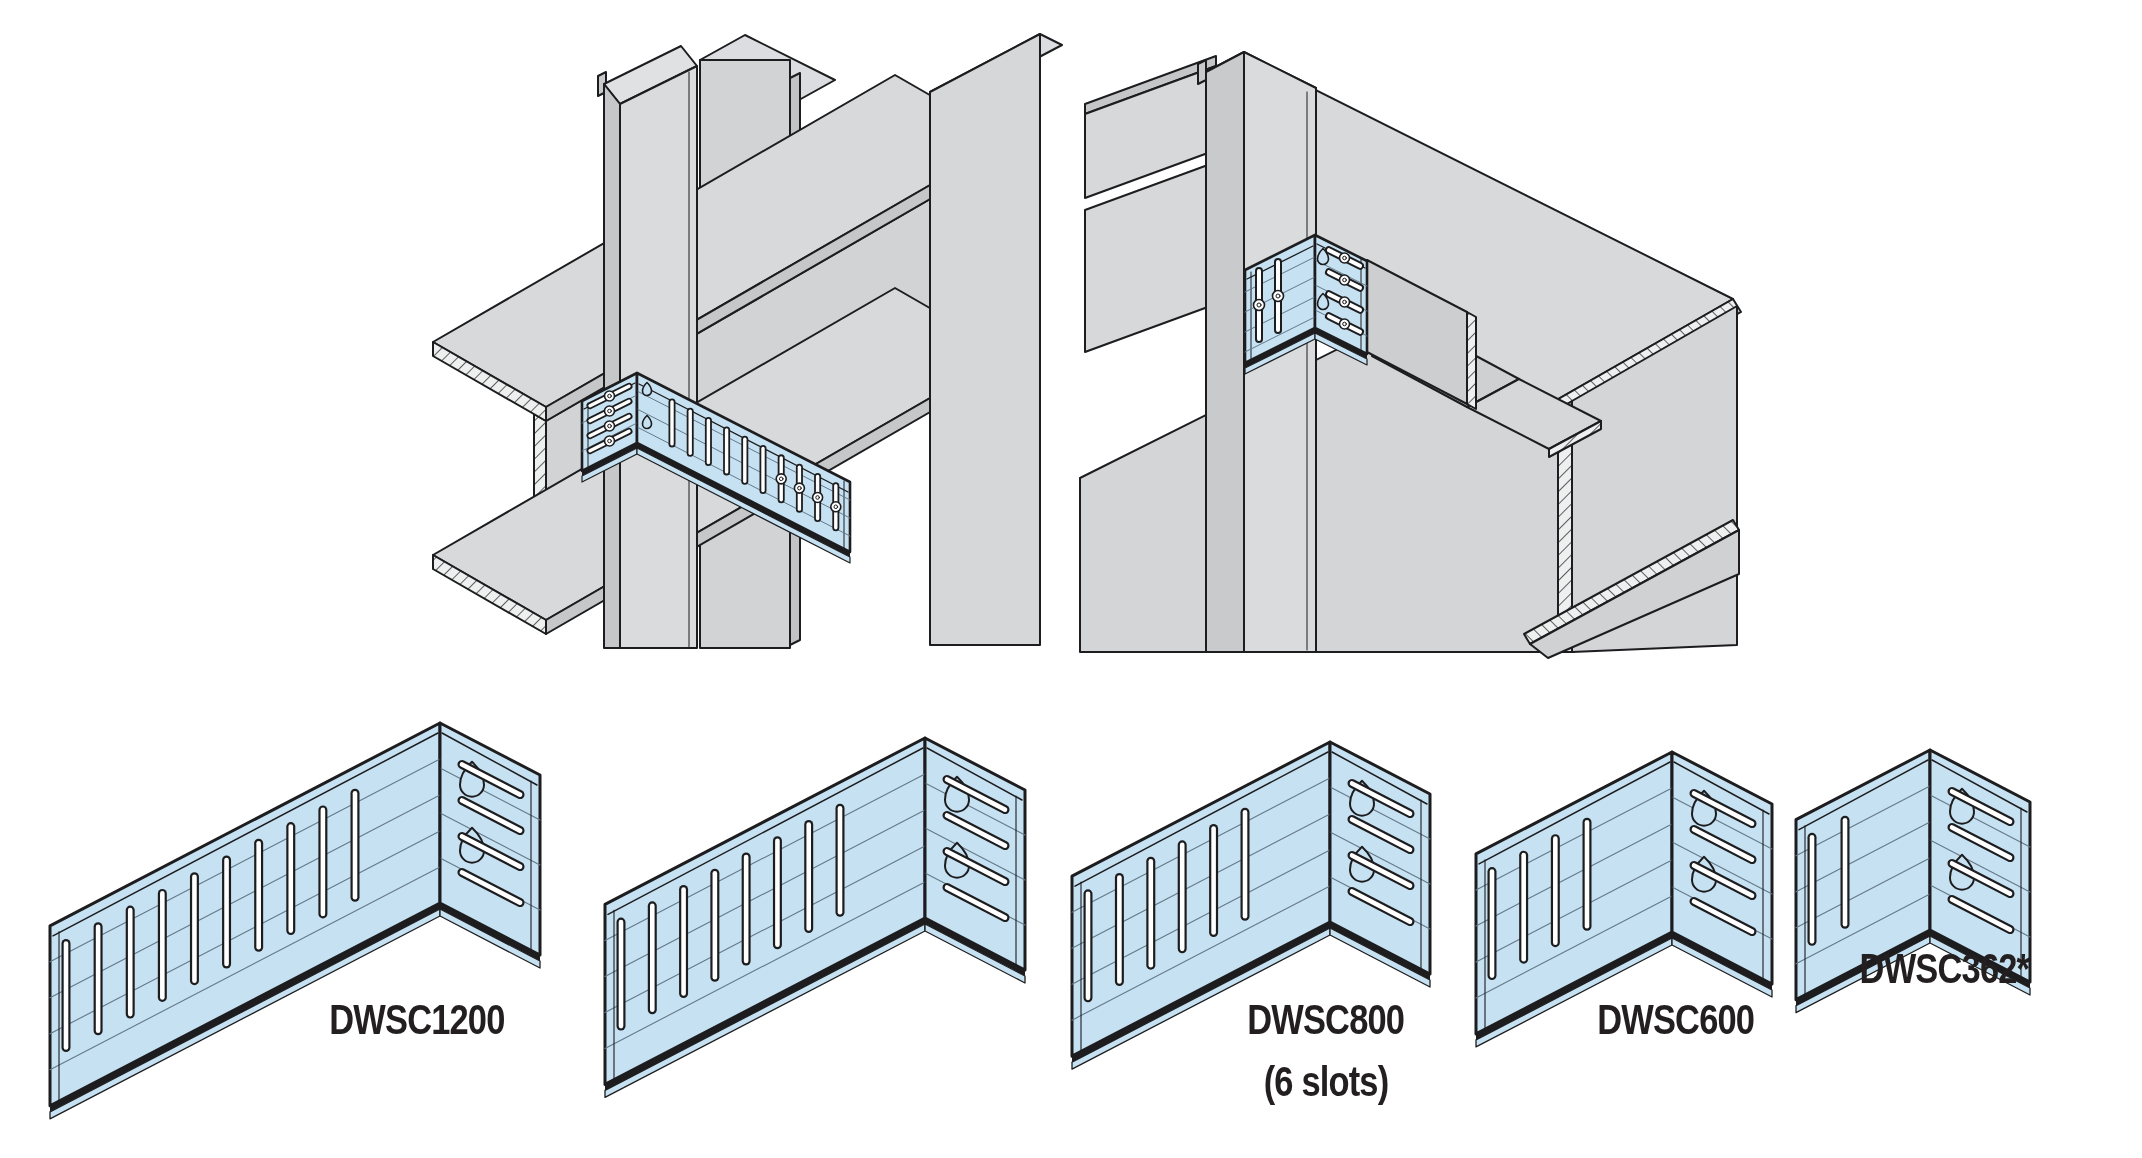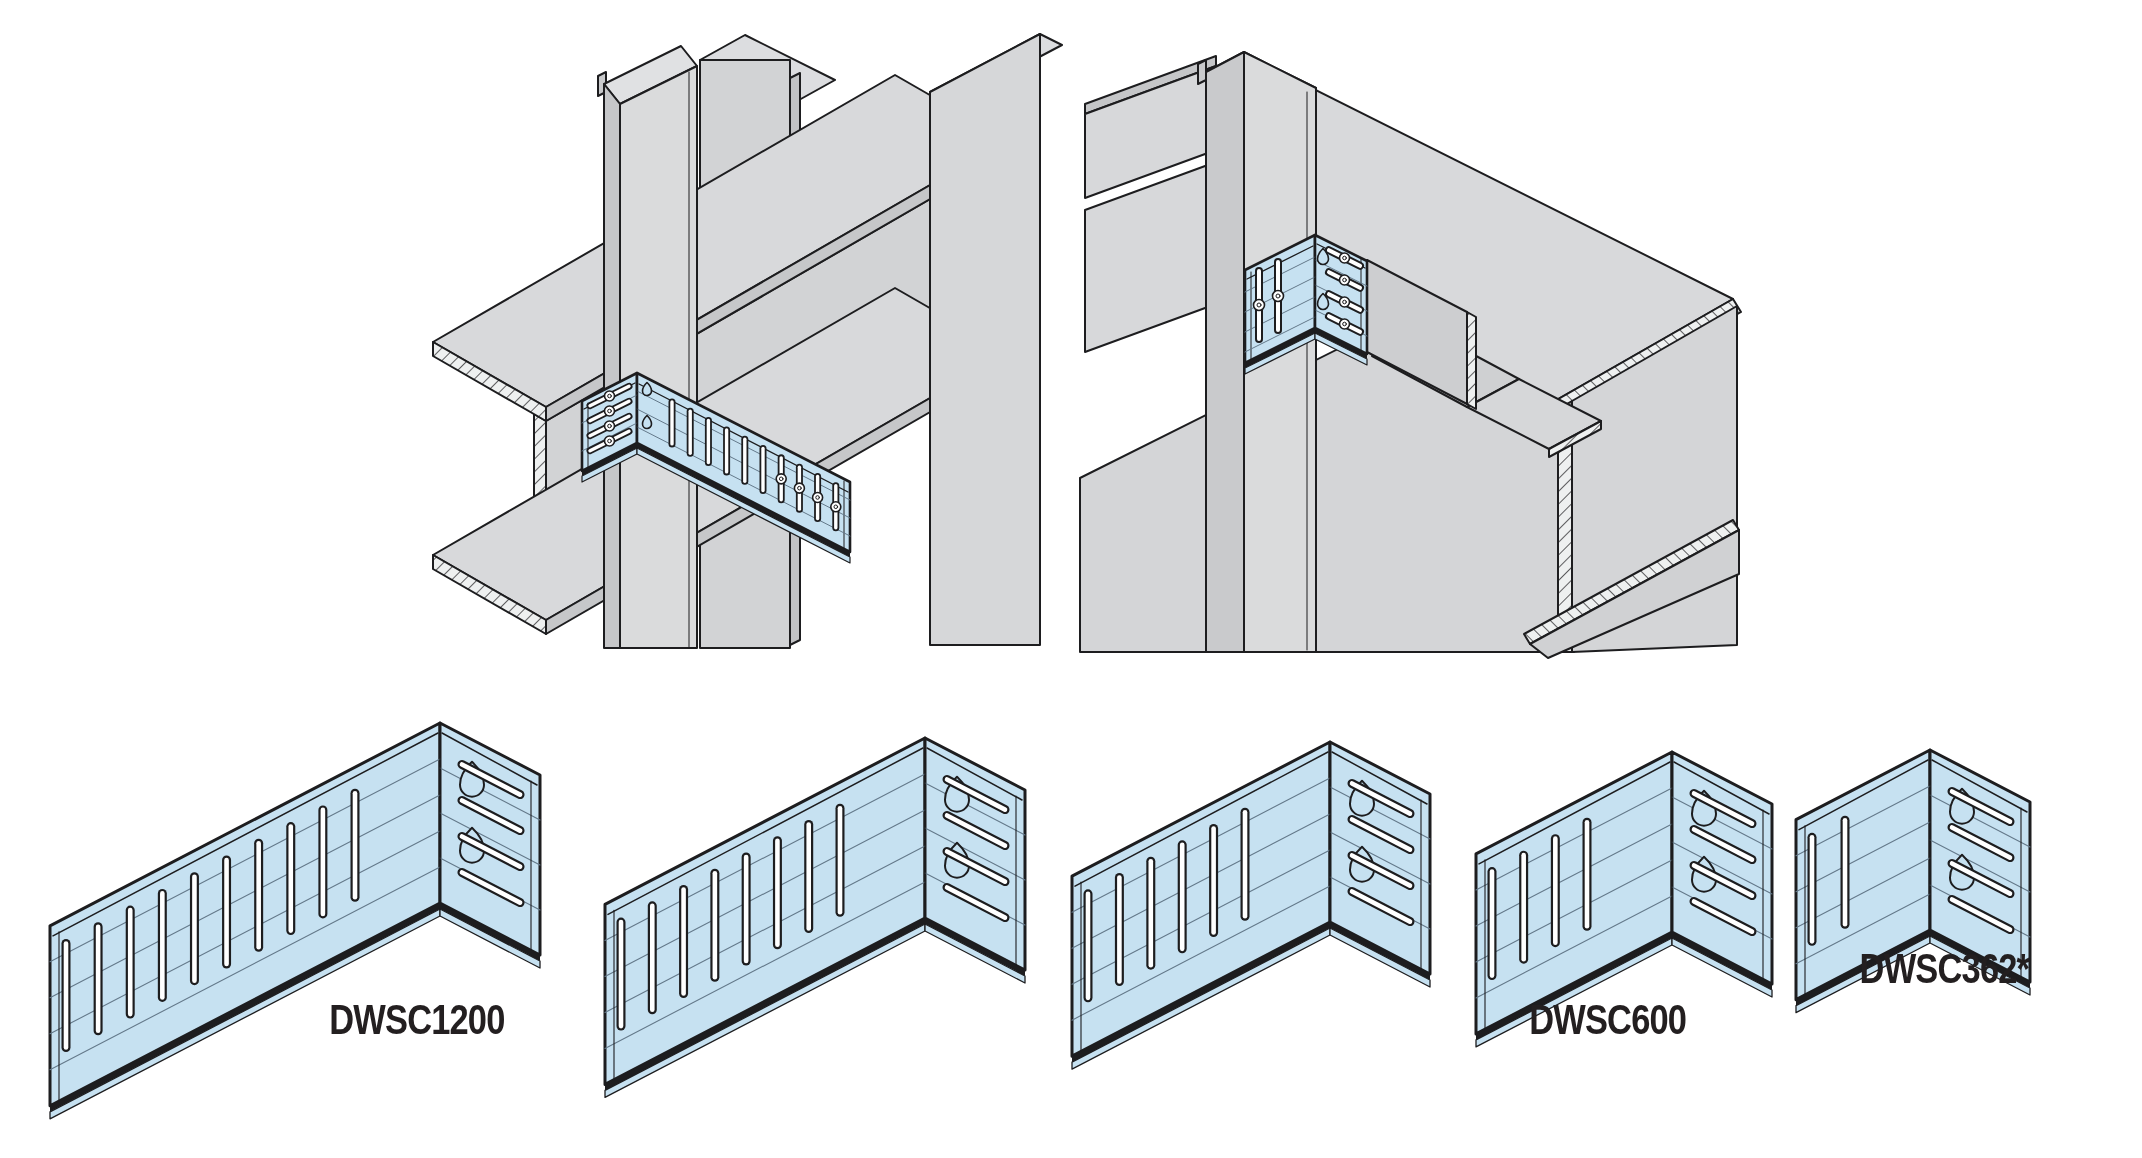--- a/index.html
+++ b/index.html
@@ -436,20 +436,24 @@
           <line x1="1812" y1="837.36" x2="1812" y2="941.36" stroke="#ffffff" stroke-width="4.6" stroke-linecap="round"></line>
           <line x1="1845" y1="820.2" x2="1845" y2="924.2" stroke="#1d1d1f" stroke-width="9" stroke-linecap="round"></line>
           <line x1="1845" y1="820.2" x2="1845" y2="924.2" stroke="#ffffff" stroke-width="4.6" stroke-linecap="round"></line>
         </g>
       </g>
 </svg>
 
 <div class="plabel" style="left:247px;top:998px;">
   <div class="row"><span class="cond">DWSC1200</span></div>
 </div>
-<div class="plabel" style="left:1438px;top:998px;">
+<div class="plabel" style="left:1156px;top:998px;">
+  <div class="row"><span class="cond">DWSC800</span></div>
+  <div class="row"><span class="cond">(6 slots)</span></div>
+</div>
+<div class="plabel" style="left:1506px;top:998px;">
   <div class="row"><span class="cond">DWSC600</span></div>
 </div>
 <div class="plabel" style="left:1774px;top:947px;">
   <div class="row"><span class="cond">DWSC362*</span></div>
 </div>
 
 </div>
 
 </body></html>

